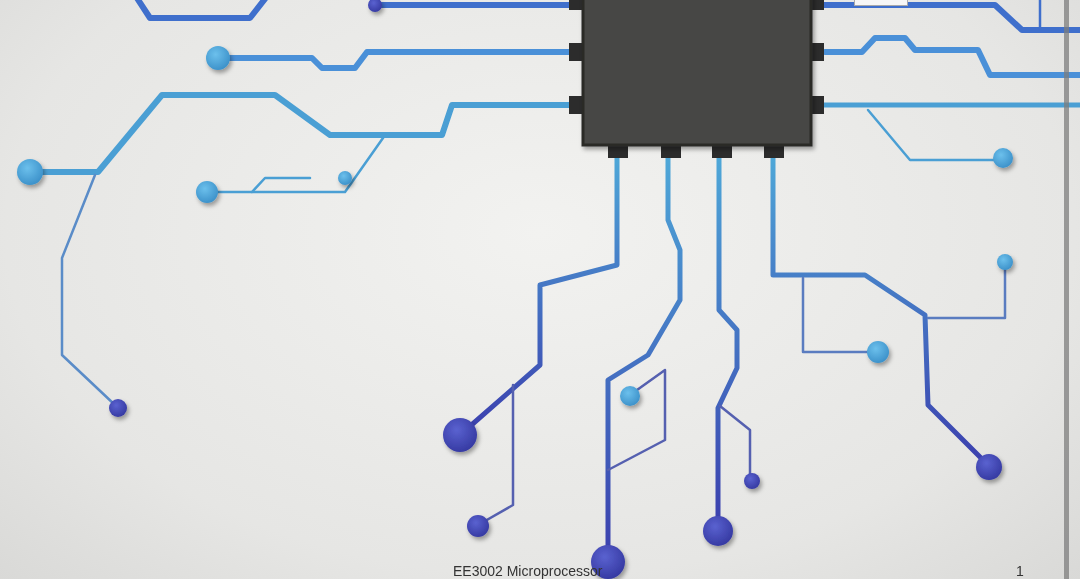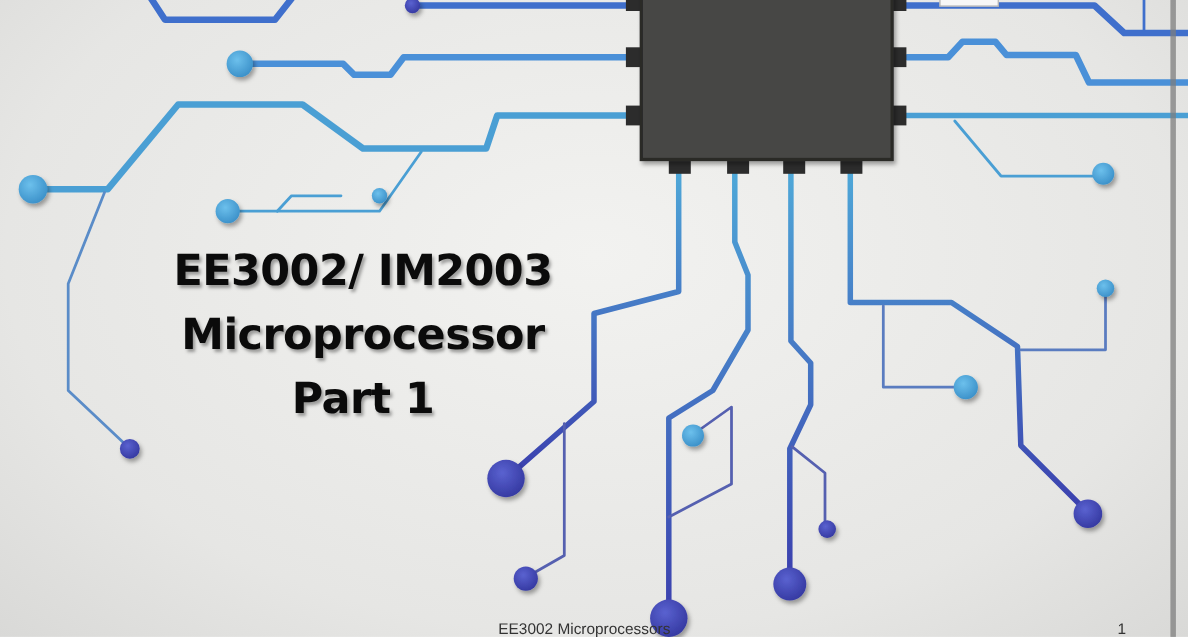--- a/index.html
+++ b/index.html
@@ -101,21 +101,16 @@
         <rect x="712" y="142" width="20" height="16"></rect>
         <rect x="764" y="142" width="20" height="16"></rect>
       </g>
       <rect x="583" y="-10" width="228" height="155" fill="#474744" stroke="#2a2a28" stroke-width="3" filter="url(#sh)"></rect>
     </g>
   </svg>
 
   <div class="top-box"></div>
   <div class="right-edge"></div>
 
-  <div class="title-block">
-    <span class="title-line">EE3002/ IM2003</span>
-    <span class="title-line">Microprocessor</span>
-    <span class="title-line">Part 1</span>
-  </div>
 
-  <div class="footer">EE3002 Microprocessors</div>
+  <div class="footer">EE3002 Microprocessor</div>
   <div class="page-num">1</div>
 </div>
 
 </body></html>

